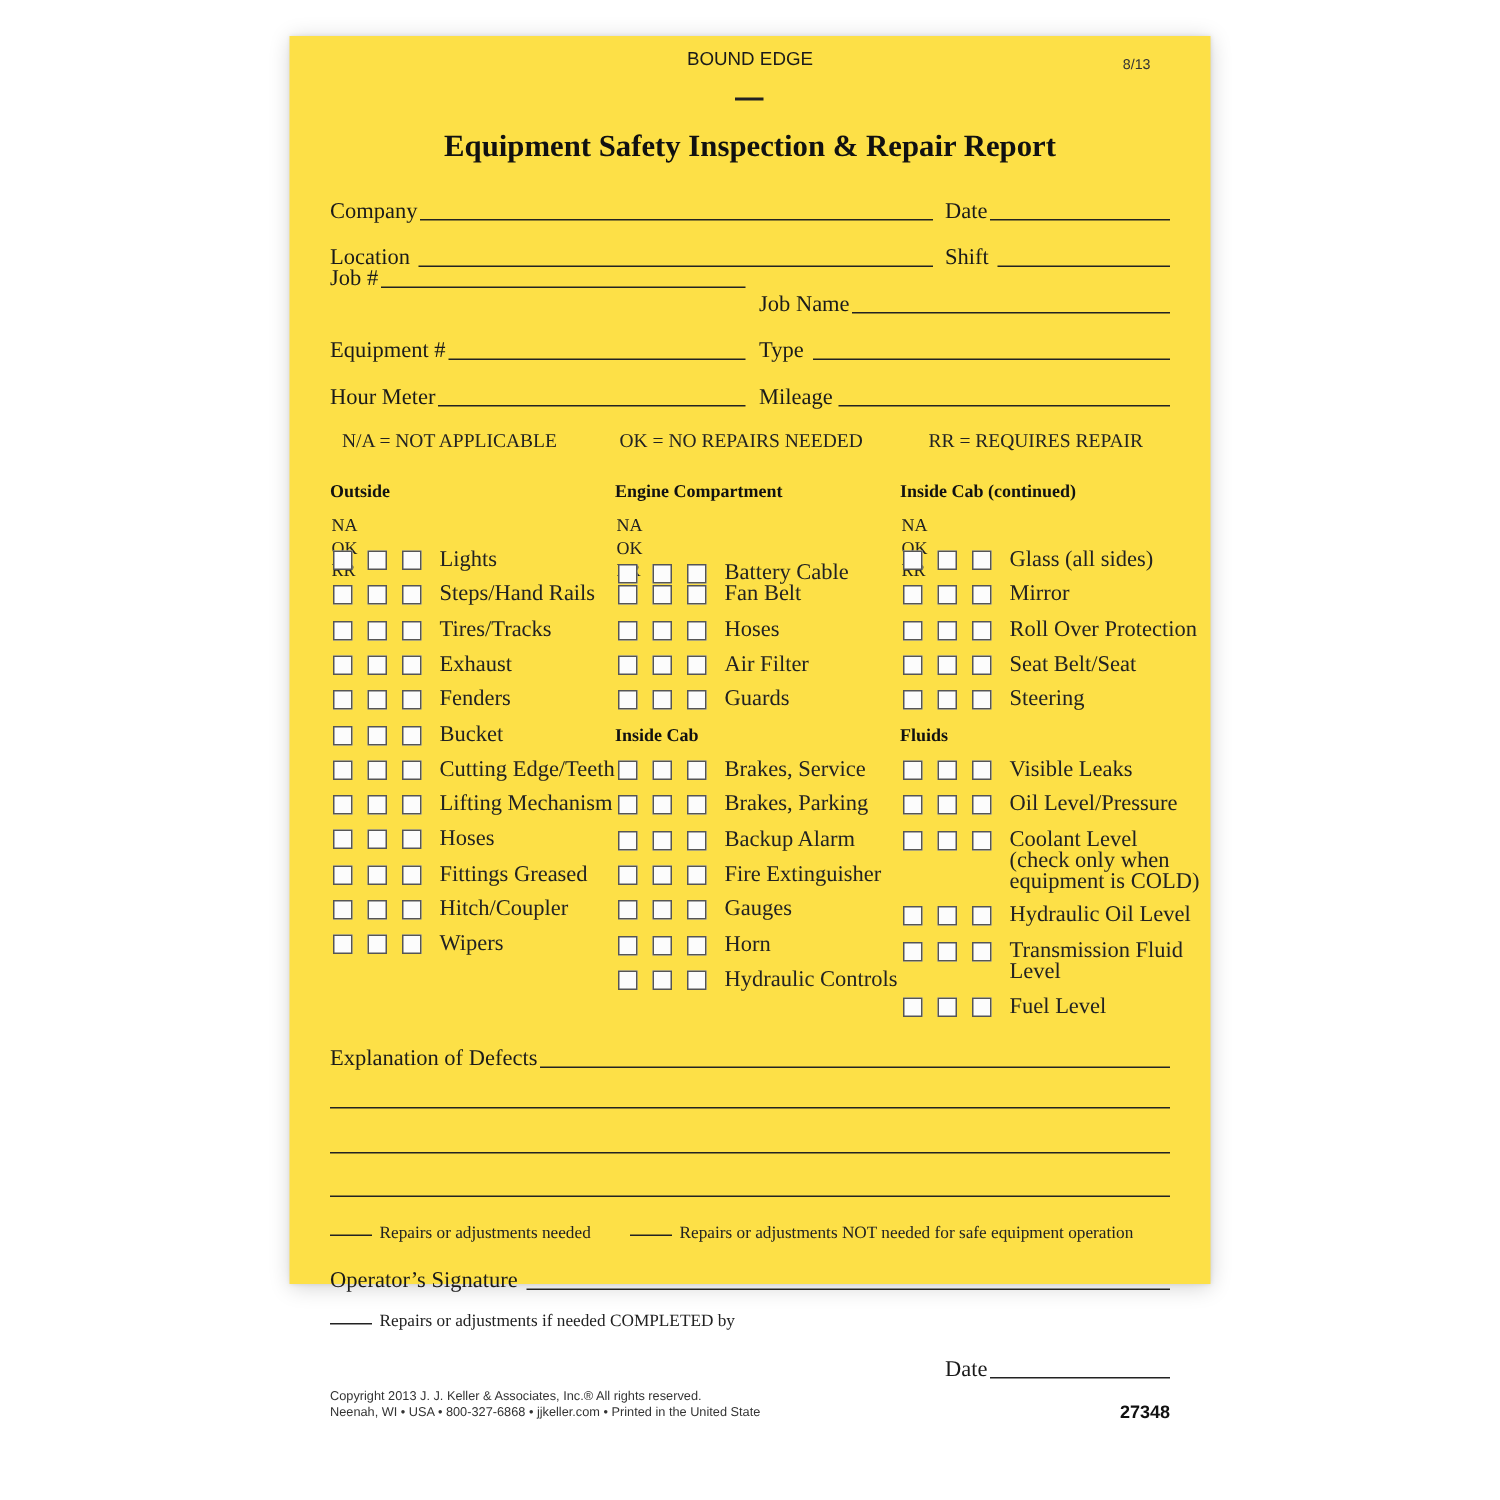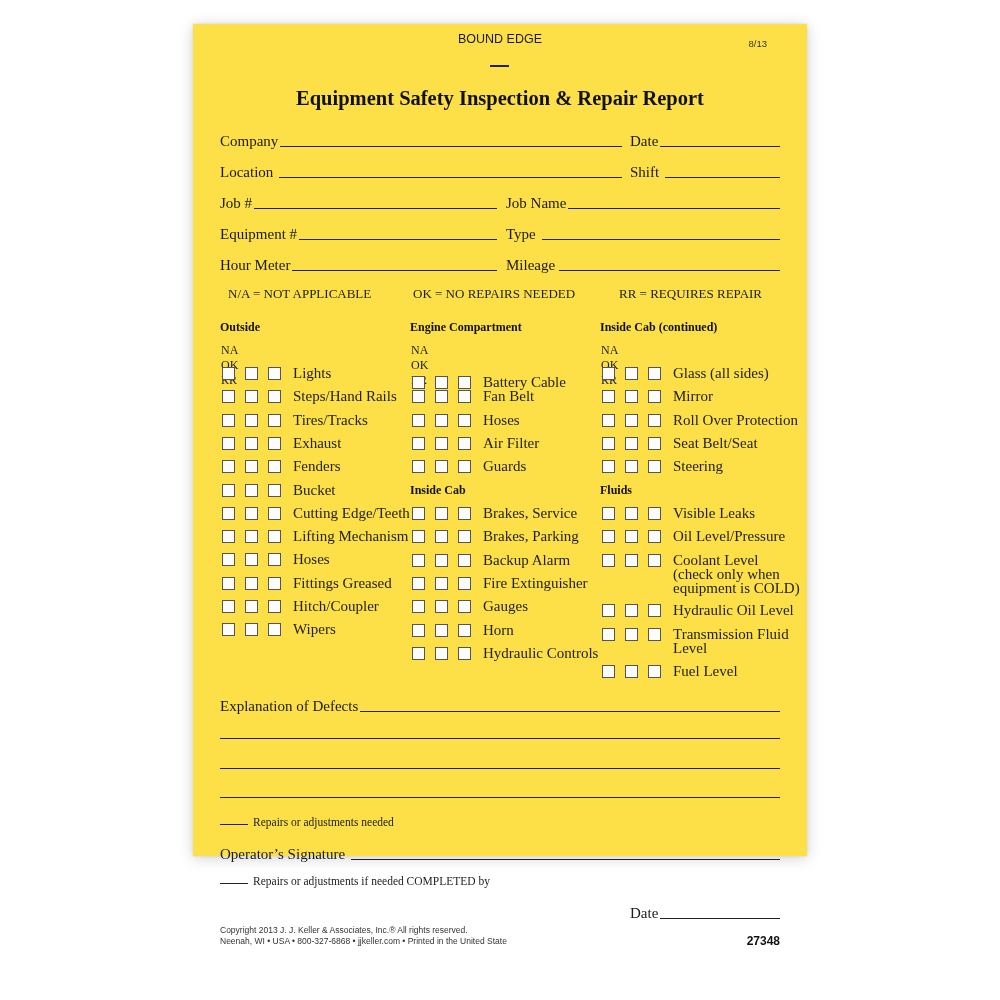--- a/index.html
+++ b/index.html
@@ -58,21 +58,21 @@
 
   <div class="field" style="left:27px; top:136px; width:402px;">
     <span class="lbl">Location</span>
     <span class="line" style="margin-left:6px"></span>
   </div>
   <div class="field" style="left:437px; top:136px; width:150px;">
     <span class="lbl">Shift</span>
     <span class="line" style="margin-left:6px"></span>
   </div>
 
-  <div class="field" style="left:27px; top:167px; width:277px;">
+  <div class="field" style="left:27px; top:150px; width:277px;">
     <span class="lbl">Job #</span>
     <span class="line"></span>
   </div>
   <div class="field" style="left:313px; top:167px; width:274px;">
     <span class="lbl">Job Name</span>
     <span class="line"></span>
   </div>
 
   <div class="field" style="left:27px; top:198px; width:277px;">
     <span class="lbl">Equipment #</span>
@@ -346,20 +346,23 @@
     <span class="lbl">Explanation of Defects</span>
     <span class="line"></span>
   </div>
   <div class="wline" style="left:27px; top:714px; width:560px;"></div>
   <div class="wline" style="left:27px; top:744px; width:560px;"></div>
   <div class="wline" style="left:27px; top:773px; width:560px;"></div>
 
   <div class="abs small" style="left:27px; top:792px;">
     <span class="blank"></span><span>Repairs or adjustments needed</span>
   </div>
+  <div class="abs small" style="left:227px; top:792px;">
+    <span class="blank"></span><span>Repairs or adjustments NOT needed for safe equipment operation</span>
+  </div>
 
   <div class="field" style="left:27px; top:818px; width:560px;">
     <span class="lbl">Operator’s Signature</span>
     <span class="line" style="margin-left:6px"></span>
   </div>
 
   <div class="abs small" style="left:27px; top:851px;">
     <span class="blank"></span><span>Repairs or adjustments if needed COMPLETED by</span>
   </div>
 

